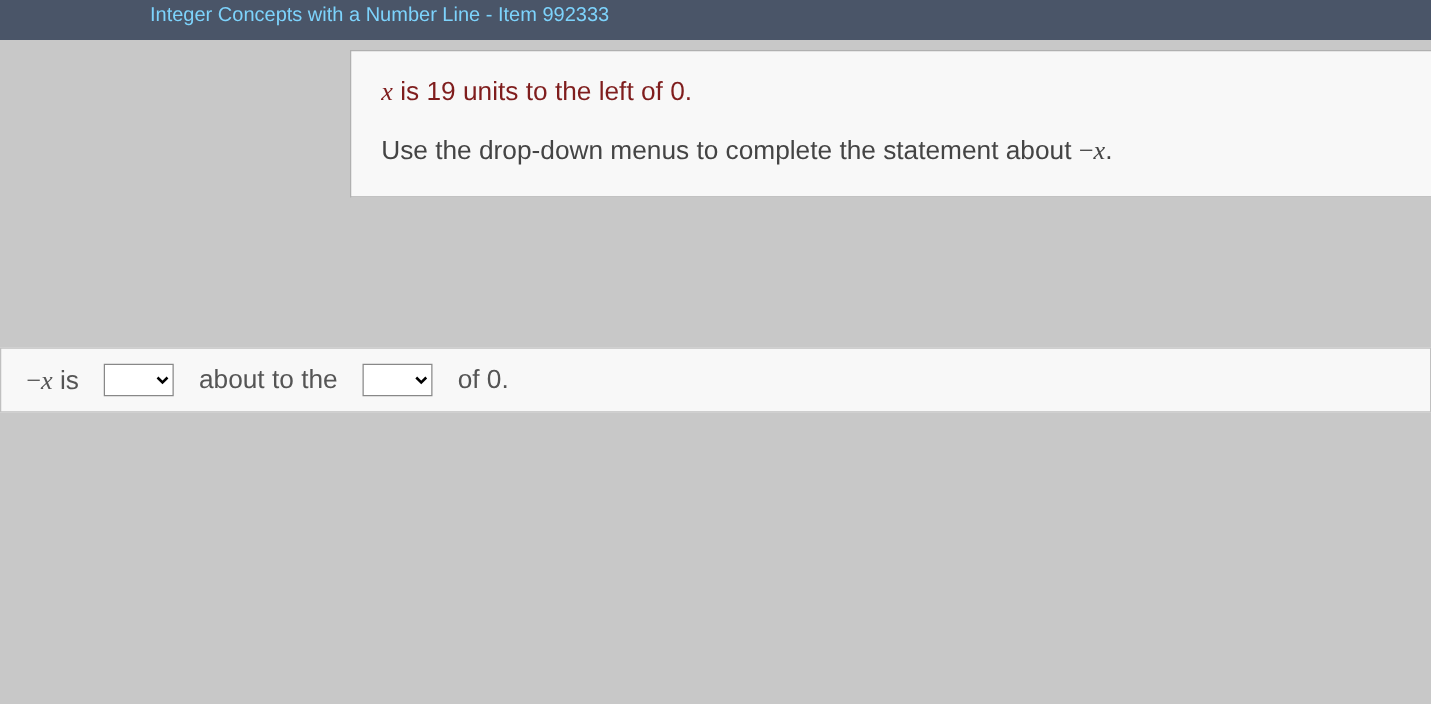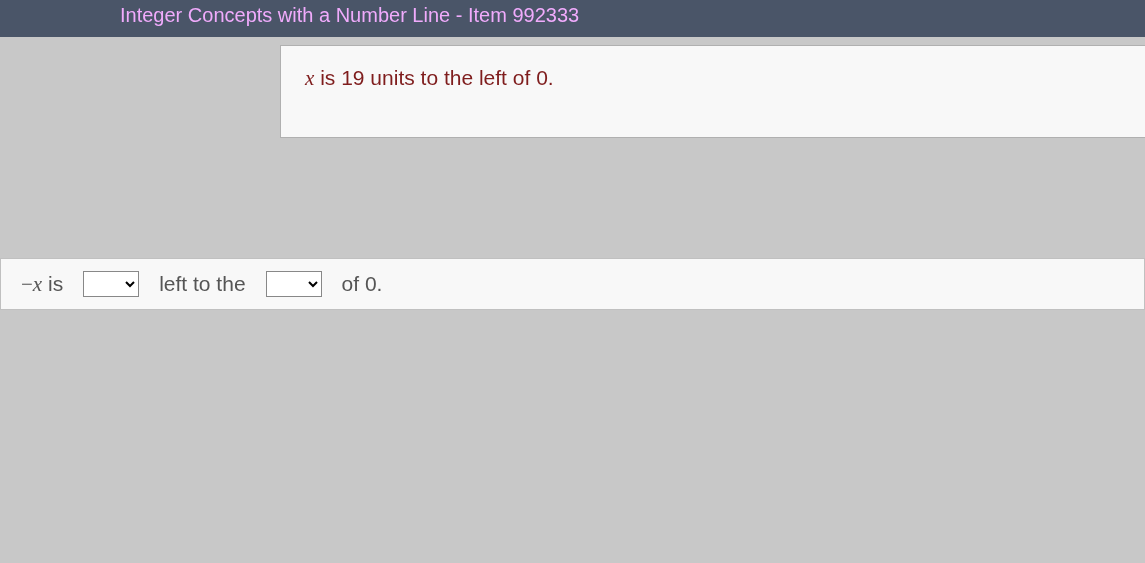--- a/index.html
+++ b/index.html
@@ -10,23 +10,23 @@
     body {
       width: 1145px;
       height: 563px;
       background: #c8c8c8;
       font-family: Arial, Helvetica, sans-serif;
       overflow: hidden;
       position: relative;
     }
     .header-bar {
       background: #4a5568;
-      color: #f0abfc;
+      color: #7dd3fc;
       padding: 4px 24px 10px 120px;
-      font-size: 20px;
+      font-size: 16px;
       font-weight: 400;
       position: relative;
       top: 0;
     }
     .prompt-box {
       background: #f8f8f8;
       border: 1px solid #b0b0b0;
       margin-left: 280px;
       margin-right: 0;
       margin-top: 8px;
@@ -73,21 +73,24 @@
 <body>
 
 <div class="header-bar">
   <span>Integer Concepts with a Number Line - Item 992333</span>
 </div>
 
 <div class="prompt-box">
   <div class="prompt-line1">
     <span class="math-var">x</span><span> is </span><span>19</span><span> units to the left of </span><span>0</span><span>.</span>
   </div>
+  <div class="prompt-line2">
+    <span>Use the drop-down menus to complete the statement about </span><span class="minus">−</span><span class="math-var">x</span><span>.</span>
+  </div>
 </div>
 
 <div class="answer-bar">
   <span><span class="minus">−</span><span class="math-var">x</span><span> is</span></span>
   <select value=""></select>
-  <span>left to the</span>
+  <span>about to the</span>
   <select value=""></select>
   <span><span>of </span><span>0</span><span>.</span></span>
 </div>
 
 </body></html>

